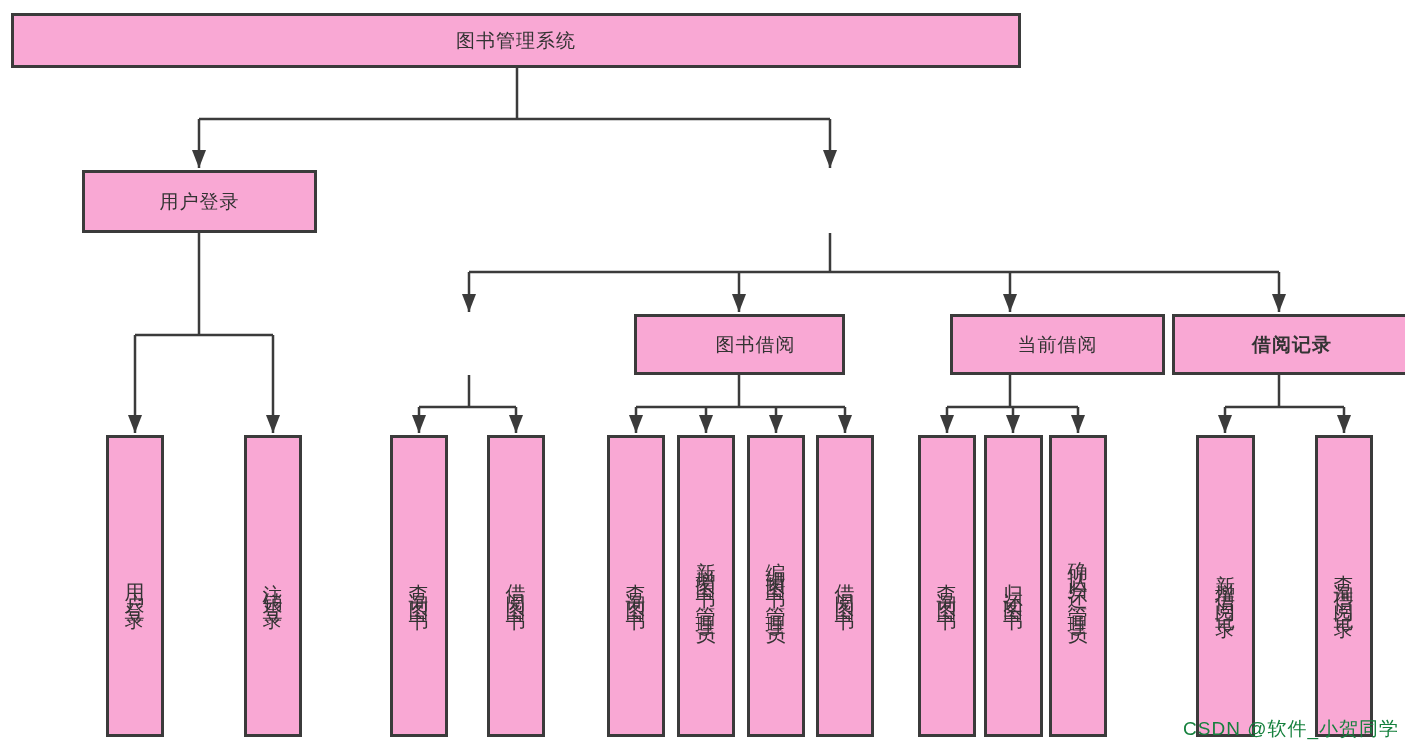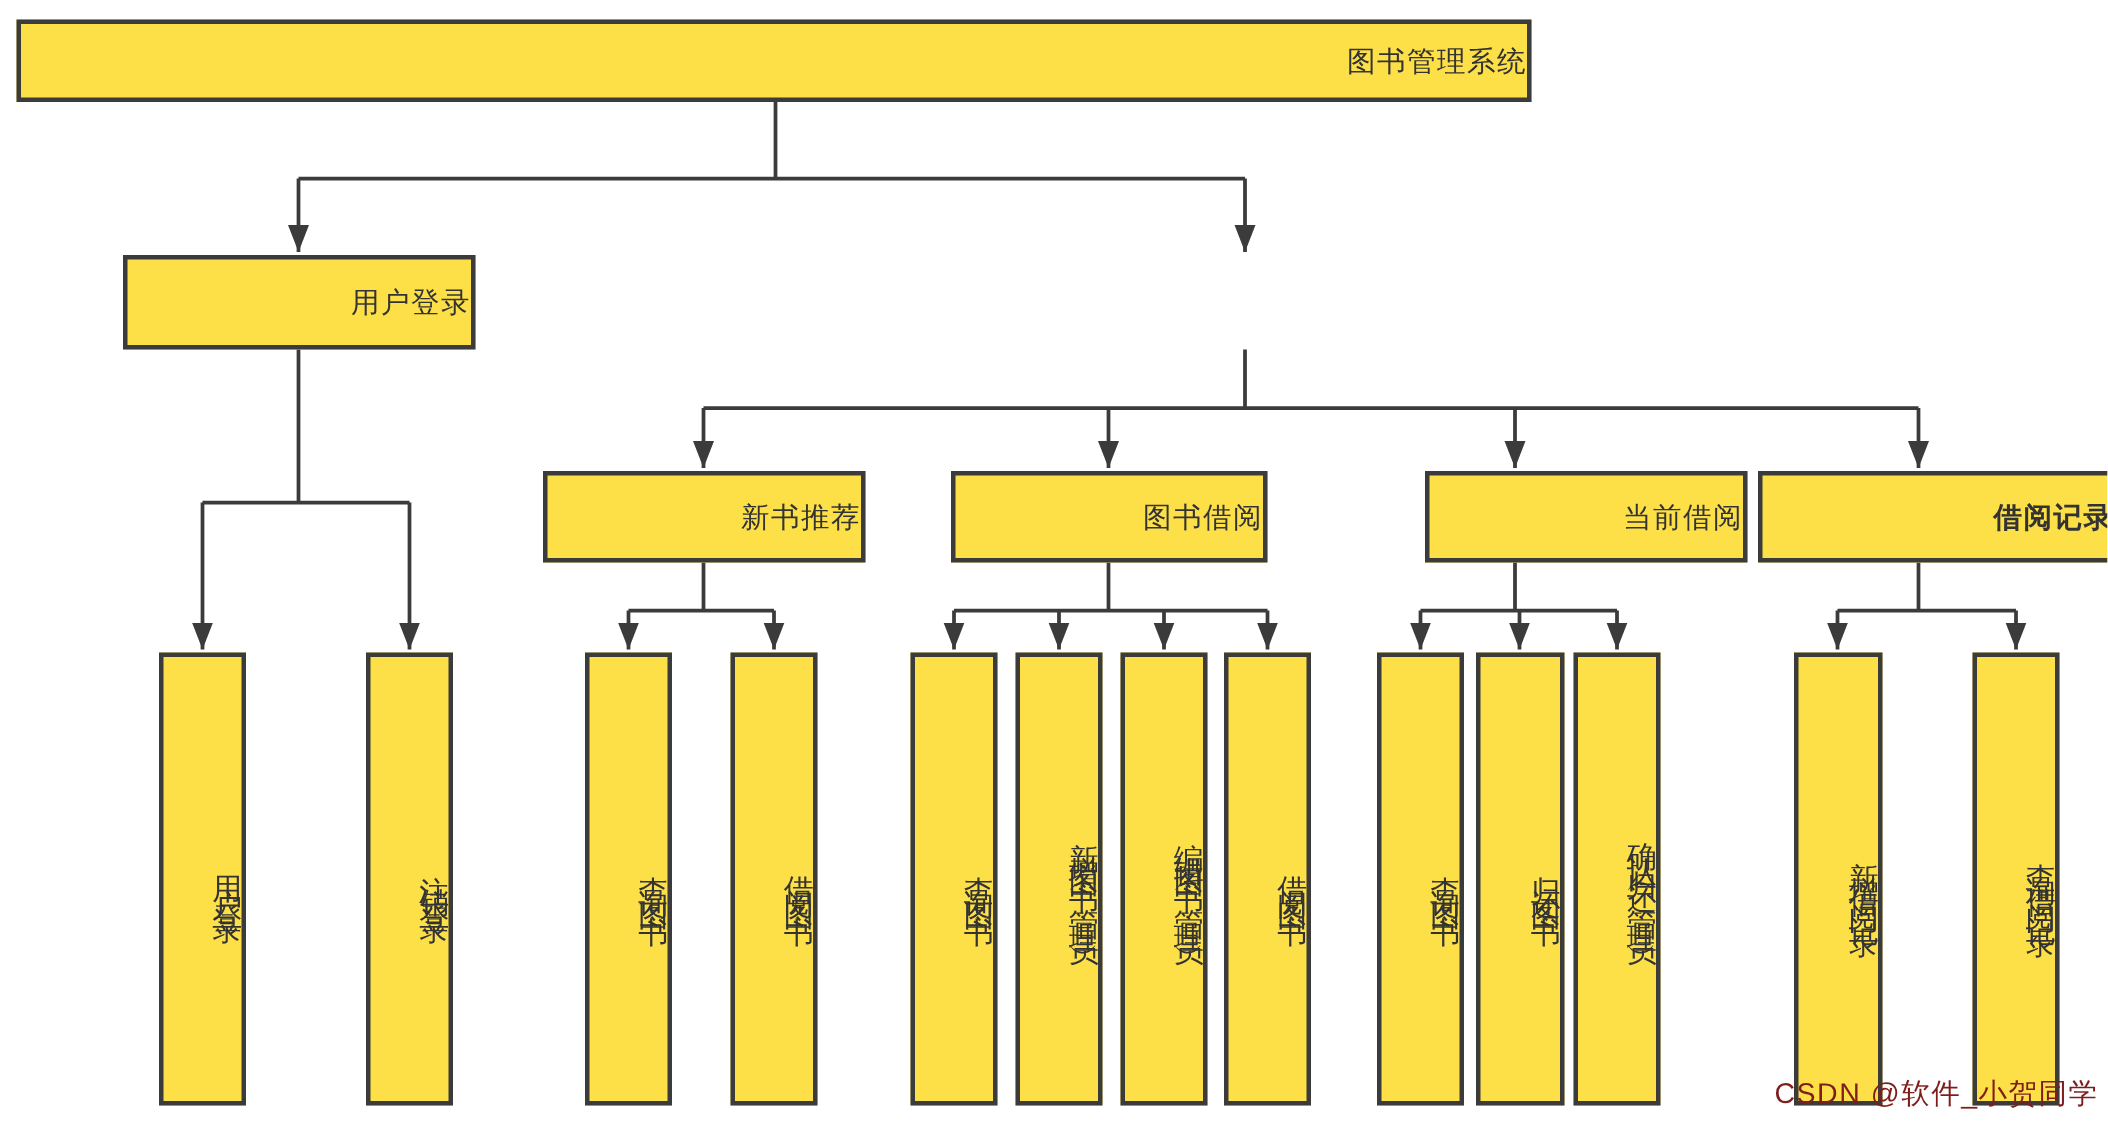--- a/index.html
+++ b/index.html
@@ -3,33 +3,33 @@
 <meta charset="utf-8">
 <style>
   html,body { margin:0; padding:0; background:#ffffff; }
   #stage {
     position:relative; width:1405px; height:747px; background:#ffffff;
     font-family:"Liberation Sans", sans-serif; overflow:hidden;
   }
   #connectors { position:absolute; left:0; top:0; z-index:1; }
   .node {
     position:absolute; box-sizing:border-box;
-    border:3px solid #3b3b3b; background:#fde047;
-    display:flex; align-items:center; justify-content:flex-end;
+    border:3px solid #3b3b3b; background:#f9a8d4;
+    display:flex; align-items:center; justify-content:center;
     color:#333333; z-index:2;
   }
   .hnode { font-size:19px; letter-spacing:1px; }
   .vnode .vtext {
     writing-mode:vertical-rl; text-orientation:mixed;
     font-size:20px; letter-spacing:9px; line-height:1;
     color:#333333;
   }
   .watermark {
     position:absolute; right:6px; top:716px; z-index:3;
-    font-size:19px; color:#7f1d1d; letter-spacing:1px;
+    font-size:19px; color:#15803d; letter-spacing:1px;
     white-space:nowrap;
   }
 </style>
 </head>
 <body>
 
 <div id="stage">
 
   <svg id="connectors" width="1405" height="747" viewBox="0 0 1405 747">
     <defs>
@@ -82,23 +82,20 @@
   </svg>
 
   <div class="node hnode" style="left:11px; top:13px; width:1010px; height:55px;">
     <span>图书管理系统</span>
   </div>
 
   <div class="node hnode" style="left:82px; top:170px; width:235px; height:63px;">
     <span>用户登录</span>
   </div>
 
-  <div class="node hnode" style="left:362px; top:314px; width:215px; height:61px;">
-    <span>新书推荐</span>
-  </div>
   <div class="node hnode" style="left:634px; top:314px; width:211px; height:61px;padding-left:32px;">
     <span>图书借阅</span>
   </div>
   <div class="node hnode" style="left:903px; top:314px; width:215px; height:61px;margin-left:47px;">
     <span>当前借阅</span>
   </div>
   <div class="node hnode" style="left:1172px; top:314px; width:240px; height:61px;font-weight:bold;">
     <span>借阅记录</span>
   </div>
 

